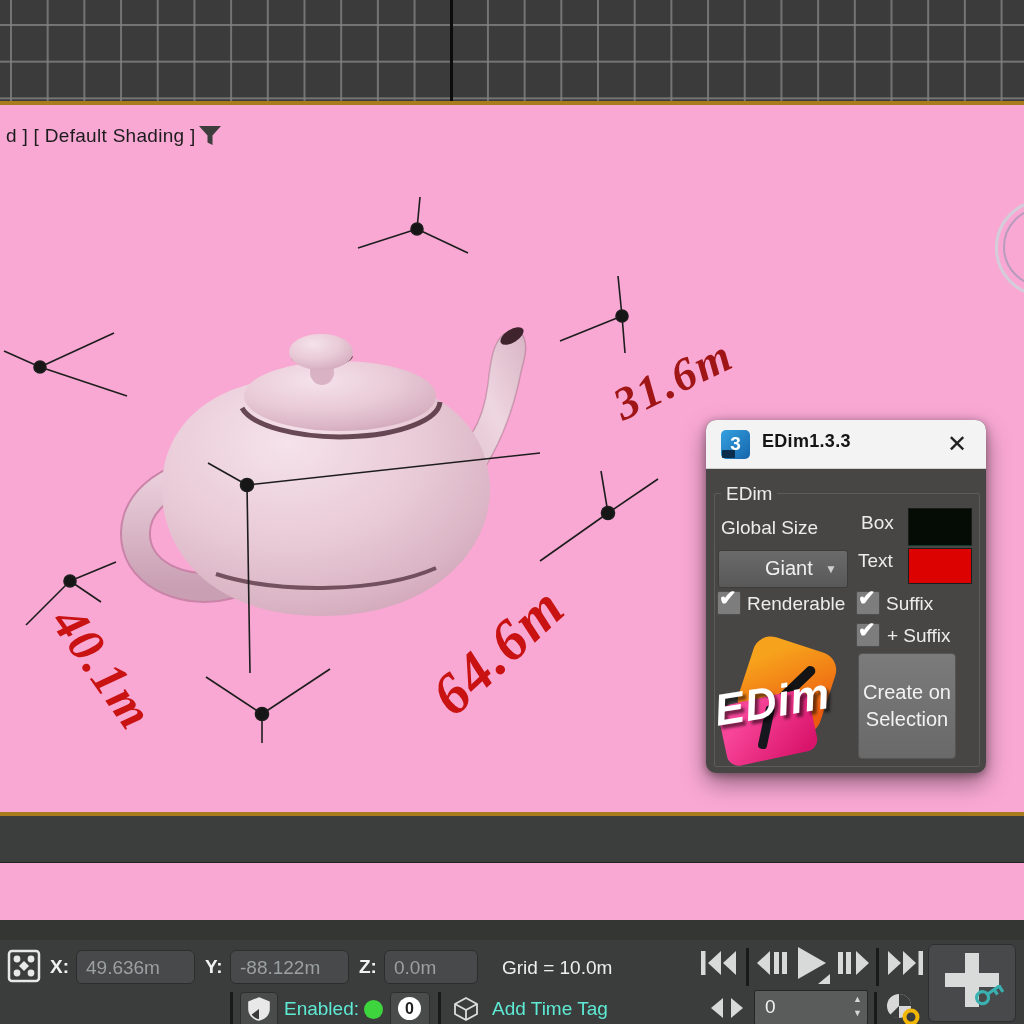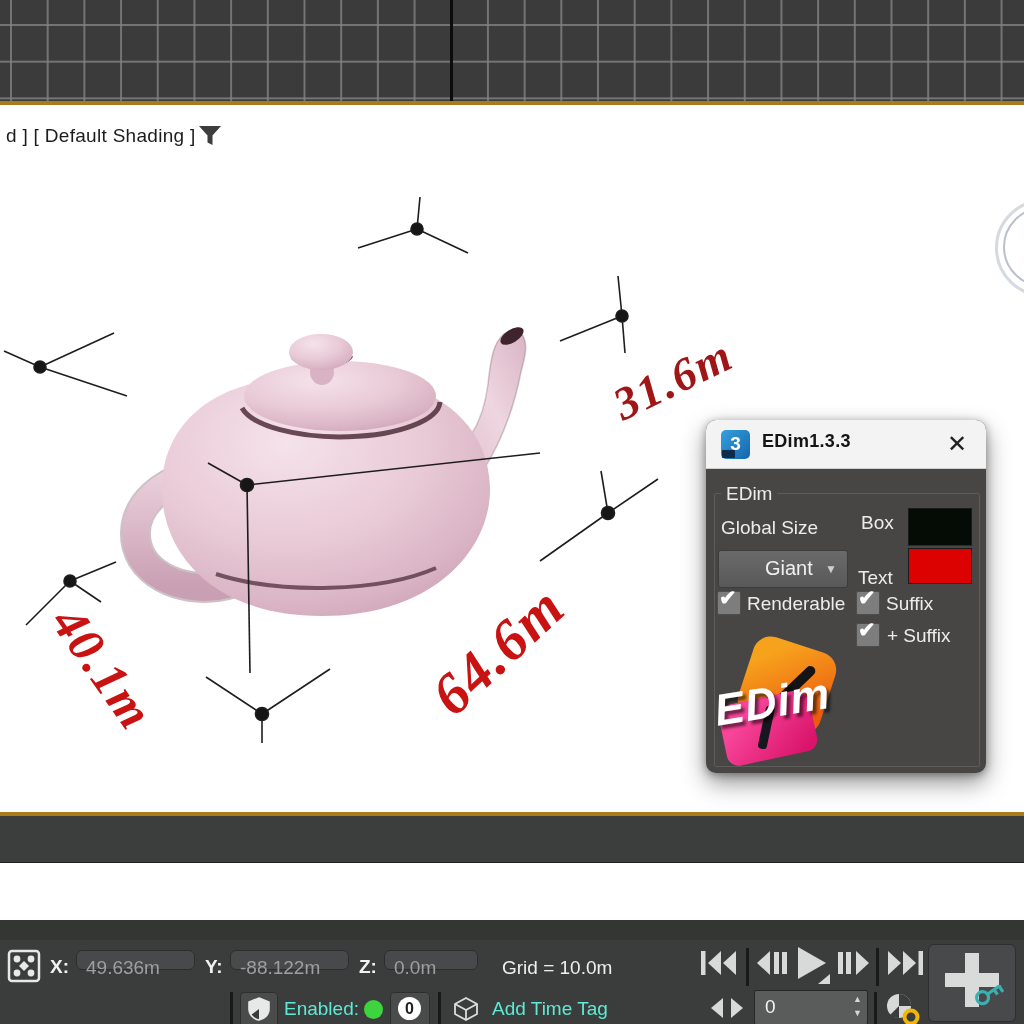--- a/index.html
+++ b/index.html
@@ -12,21 +12,21 @@
     background-image:
       linear-gradient(to right, rgba(130,130,130,.8) 0 1.5px, transparent 1.5px),
       linear-gradient(to bottom, rgba(130,130,130,.8) 0 1.5px, transparent 1.5px);
     background-size:36.7px 100%,100% 36.7px;background-position:10px 0,0 24px;}
   .axis-line{left:450px;top:0;width:2.5px;height:101px;background:#0c0c0c;}
   .vp-border{left:0;width:1024px;height:4px;}
   .vp-border.top{top:101px;}
   .vp-border.bottom{top:812px;}
 
   
-  .viewport{left:0;top:105px;width:1024px;height:902px;background:#ffffff;overflow:hidden;}
+  .viewport{left:0;top:105px;width:1024px;height:902px;background:#f9a8d4;overflow:hidden;}
   .vp-label{left:6px;top:20px;font-size:19px;color:#1c1c1c;letter-spacing:.3px;}
   .funnel{left:198px;top:20px;}
 
   .viewcube-outer{left:995px;top:94px;width:92px;height:92px;border-radius:50%;
     border:3px solid #cdd3d9;opacity:.85;}
   .viewcube-inner{left:1003px;top:102px;width:76px;height:76px;border-radius:50%;
     border:2px solid #8a94ae;opacity:.6;}
 
   .dim-text{font-family:"Liberation Serif",serif;font-style:italic;font-weight:600;
     text-align:center;white-space:nowrap;}
@@ -45,21 +45,21 @@
   .dlg-icon::after{content:"";position:absolute;left:1px;bottom:1px;width:13px;height:8px;
     background:#0d2b4a;border-radius:1px;}
   .dlg-title{left:56px;top:11px;font-size:18px;color:#141414;letter-spacing:.3px;font-weight:bold;}
   .dlg-close{left:234px;top:8px;width:34px;height:32px;font-size:24px;color:#222;
     text-align:center;line-height:32px;cursor:default;}
   .groupbox{left:8px;top:73px;width:264px;height:272px;border:1px solid #5c5c5c;border-radius:2px;}
   .group-label{left:15px;top:63px;background:#474645;padding:0 5px;font-size:19px;color:#eee;}
   .dlg-label{font-size:19px;color:#ececec;}
   .lbl-globalsize{left:15px;top:97px;}
   .lbl-box{left:155px;top:92px;}
-  .lbl-text{left:152px;top:130px;margin-top:17px;}
+  .lbl-text{left:152px;top:130px;}
   .swatch{left:202px;width:62px;height:36px;border:1px solid #1c1c1c;}
   .swatch-box{top:88px;border-bottom-color:#0f3a30;}
   .swatch-text{top:128px;height:34px;}
   .dropdown{left:12px;top:130px;width:128px;height:36px;background:linear-gradient(#6a6a6a,#585858);
     border:1px solid #3c3c3c;border-radius:3px;}
   .dd-value{left:14px;top:6px;font-size:20px;color:#f0f0f0;margin-left:32px;}
   .dd-arrow{right:10px;top:11px;font-size:12px;color:#cfcfcf;}
   .checkbox{width:22px;height:22px;background:#7d7d7d;border:1px solid #4e4e4e;border-radius:2px;}
   .checkbox .mark{position:absolute;left:1px;top:-6px;font-size:21px;font-weight:bold;color:#fff;}
   .cb-renderable{left:11px;top:171px;}  .cblbl-renderable{left:41px;top:173px;}
@@ -88,21 +88,21 @@
   .ruler-minor{position:absolute;left:0;top:0;width:100%;height:15px;
     background-image:repeating-linear-gradient(to right,transparent 0,transparent 29px,#919191 29px,#919191 30.5px);
     background-position:14.5px 0;}
   .tl-tick{position:absolute;top:0;width:2px;height:24px;background:#b9b9b9;}
   .tl-label{position:absolute;top:22px;width:44px;text-align:center;font-size:21px;color:#e8e8e8;}
   .below-ruler{left:0;top:920px;width:1024px;height:20px;background:#343634;}
 
   
   .statusbar{left:0;top:940px;width:1024px;height:84px;background:#3b3d3c;}
   .coord-label{position:absolute;top:16px;font-size:19px;font-weight:bold;color:#f2f2f2;}
-  .coord-input{position:absolute;top:10px;height:20px;background:#47494a;border:1px solid #2d2d2d;
+  .coord-input{position:absolute;top:10px;height:34px;background:#47494a;border:1px solid #2d2d2d;
     border-radius:6px;color:#9ba0a1;font-size:19px;line-height:34px;padding-left:9px;box-sizing:border-box;}
   .grid-label{position:absolute;left:502px;top:17px;font-size:19px;color:#efefef;}
   .sep-v{position:absolute;width:3px;background:#191919;}
   .pb{position:absolute;top:10px;}
   .bigplus-btn{position:absolute;left:928px;top:4px;width:86px;height:76px;background:#47494a;
     border-radius:6px;border:1px solid #2e2e2e;}
   .row2-label{position:absolute;top:58px;font-size:19px;color:#5eead4;}
   .mini-btn{position:absolute;top:52px;height:33px;background:#4a4c4c;border-radius:4px;border:1px solid #2e2e2e;}
   .green-dot{position:absolute;left:364px;top:60px;width:19px;height:19px;border-radius:50%;}
   .alert-circle{position:absolute;left:7px;top:4px;width:23px;height:23px;border-radius:50%;
@@ -253,20 +253,21 @@
         <span class="mark">✔</span>
         </div>
       <div class="abs dlg-label cblbl-suffix">+ Suffix</div>
 
       <div class="abs logo">
         <div class="logo-orange"></div>
         <div class="logo-pink"></div>
         <span class="logo-text">EDim</span>
       </div>
 
+      <div class="abs create-btn">Create on Selection</div>
     </div>
   </div>
 
   <div class="abs vp-border bottom" style="background: rgb(168, 123, 29);"></div>
 
   <div class="abs trackbar"></div>
   <div class="abs below-ruler"></div>
 
   <div class="abs statusbar">
 

